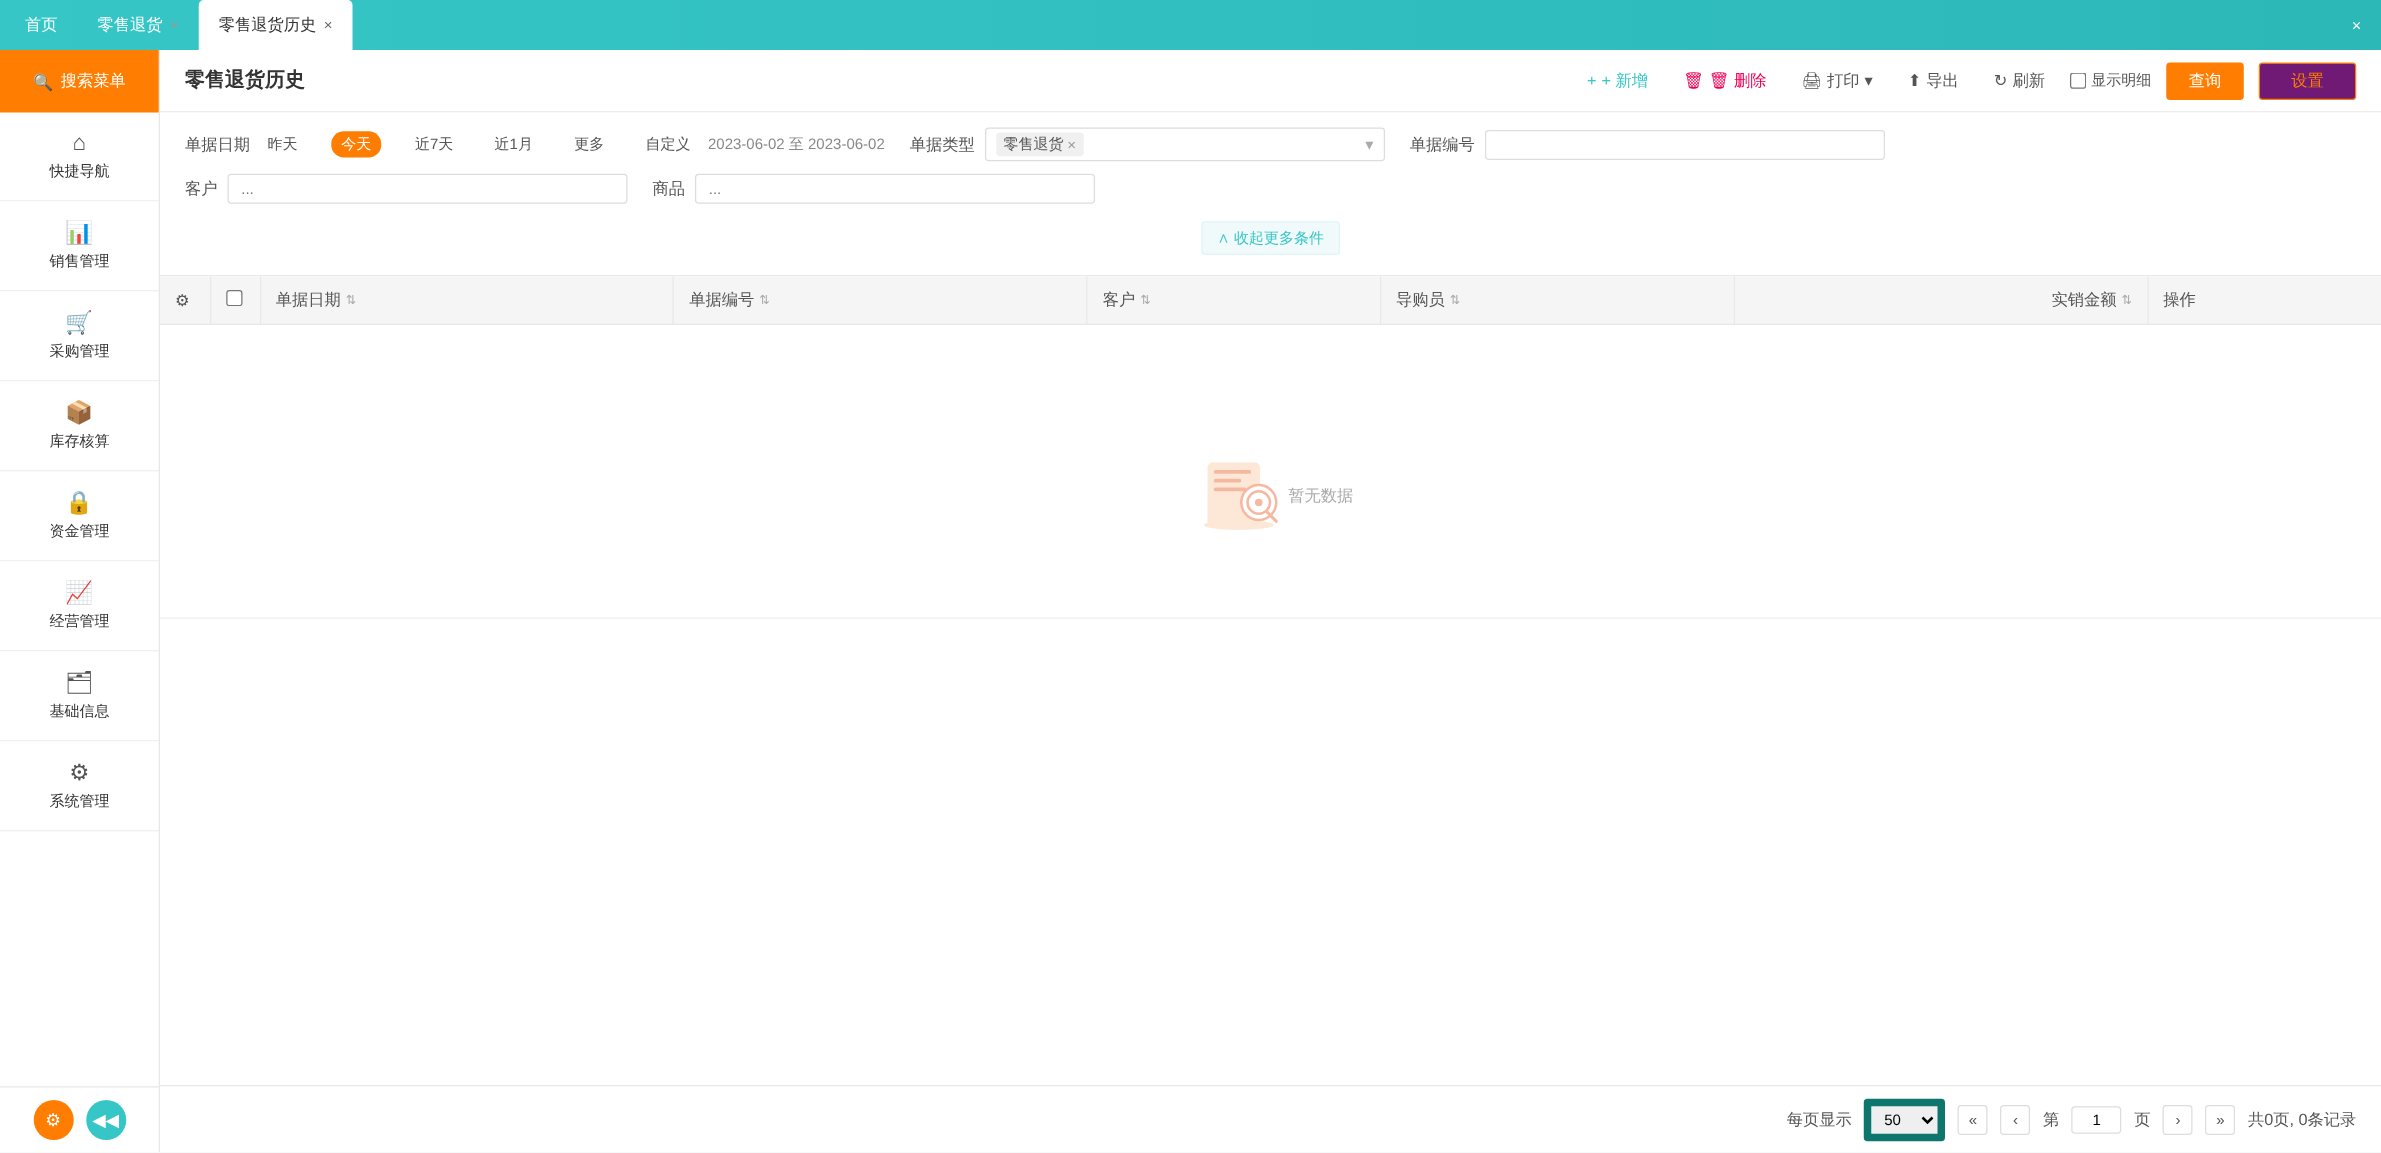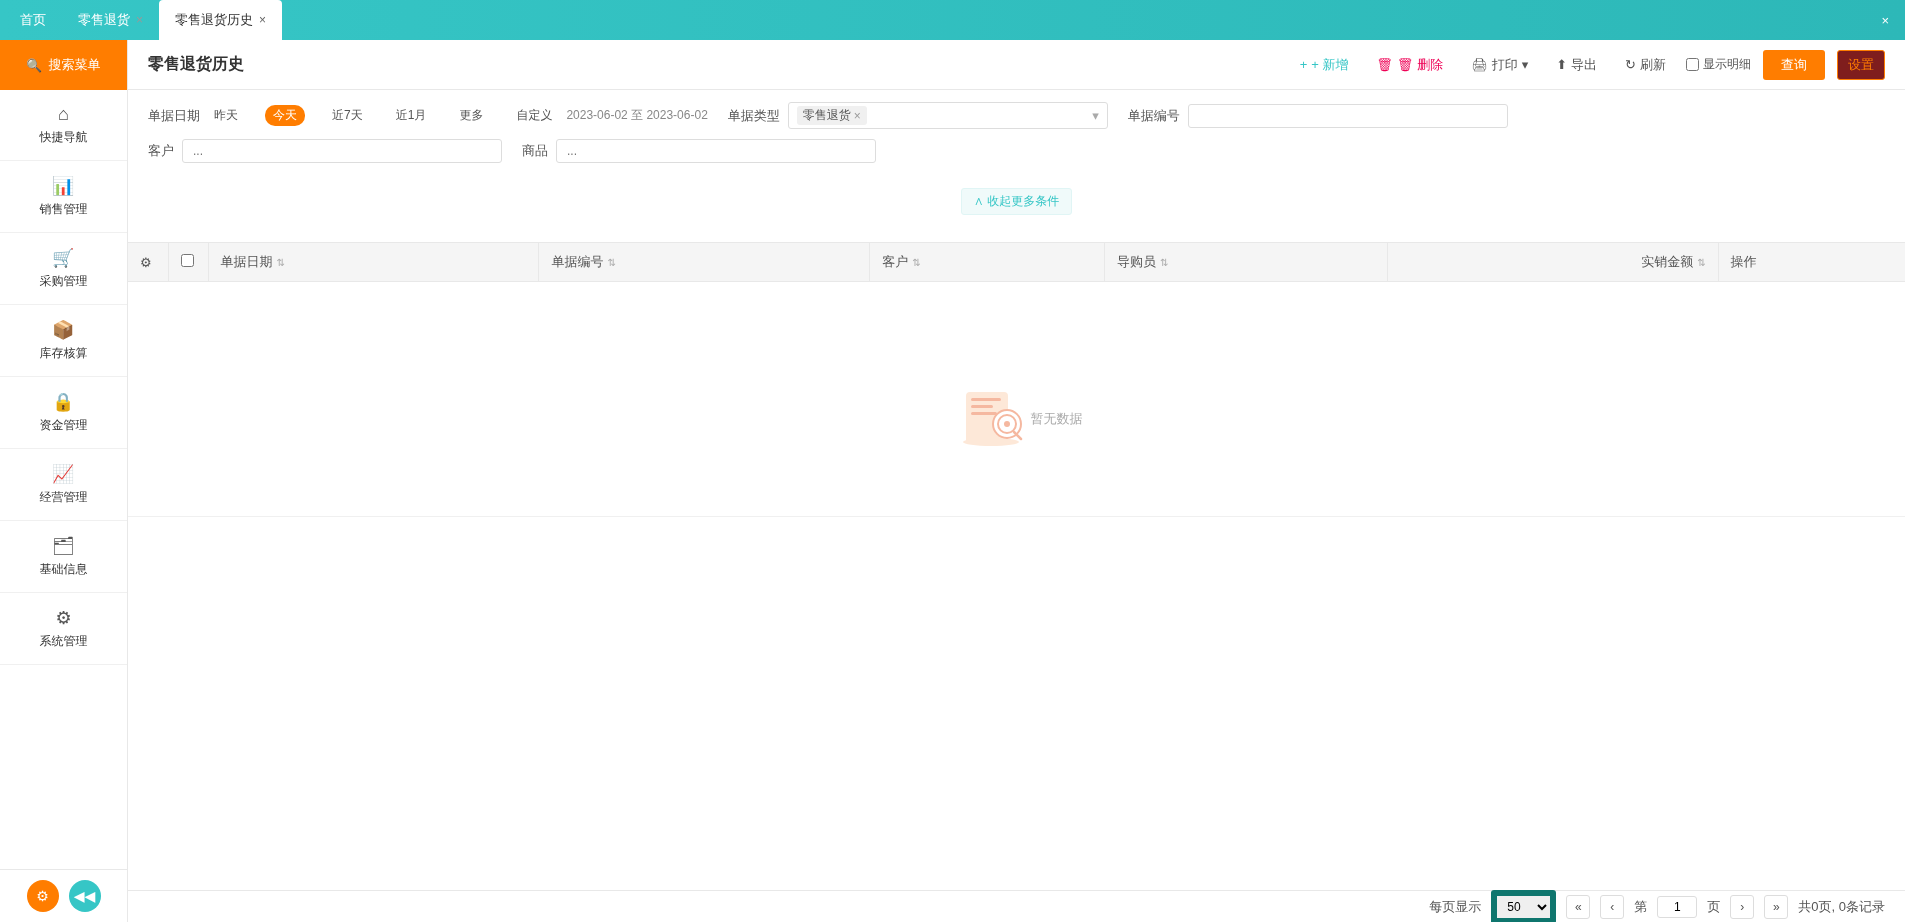--- a/index.html
+++ b/index.html
@@ -147,24 +147,24 @@
     .btn-query {
       background: #ff7d00;
       color: #fff;
       border: none;
       padding: 6px 18px;
       border-radius: 3px;
       cursor: pointer;
       font-size: 13px;
     }
     .btn-set {
-      background: #7f1d1d;
+      background: #701a75;
       color: #ff7d00;
       border: 1px solid #ff7d00;
-      padding: 5px 10px;
+      padding: 5px 25px;
       border-radius: 3px;
       cursor: pointer;
       font-size: 13px;
     }
     .show-detail-cb { display: flex; align-items: center; gap: 4px; font-size: 12px; color: #555; cursor: pointer; }
 
     
     .filter-bar {
       background: #fff;
       padding: 12px 20px;
@@ -245,21 +245,21 @@
       display: flex;
       align-items: center;
       gap: 4px;
       color: #36c6c6;
       font-size: 12px;
       cursor: pointer;
       padding: 4px 12px;
       border: 1px solid #e0f5f5;
       border-radius: 3px;
       background: #f0fafa;
-      margin: 15px auto;
+      margin: 4px auto;
       width: fit-content;
     }
 
     
     .table-area {
       flex: 1;
       background: #fff;
       overflow: auto;
       margin: 0;
     }
@@ -300,21 +300,21 @@
       font-size: 13px;
     }
     .empty-icon {
       width: 80px;
       height: 80px;
       margin-bottom: 14px;
     }
 
     
     .pagination-bar {
-      height: 32px;
+      height: 54px;
       background: #fff;
       border-top: 1px solid #e8e8e8;
       display: flex;
       align-items: center;
       justify-content: flex-end;
       padding: 0 20px;
       gap: 10px;
       font-size: 13px;
       color: #555;
       flex-shrink: 0;

